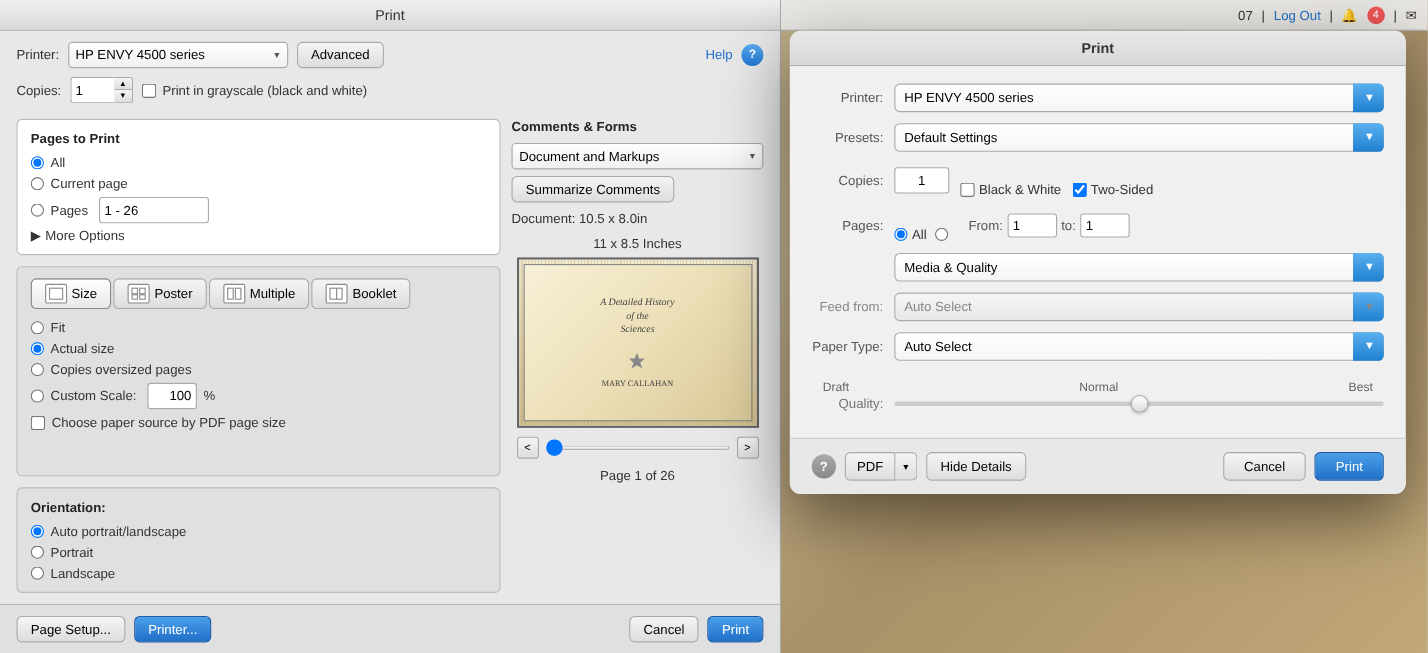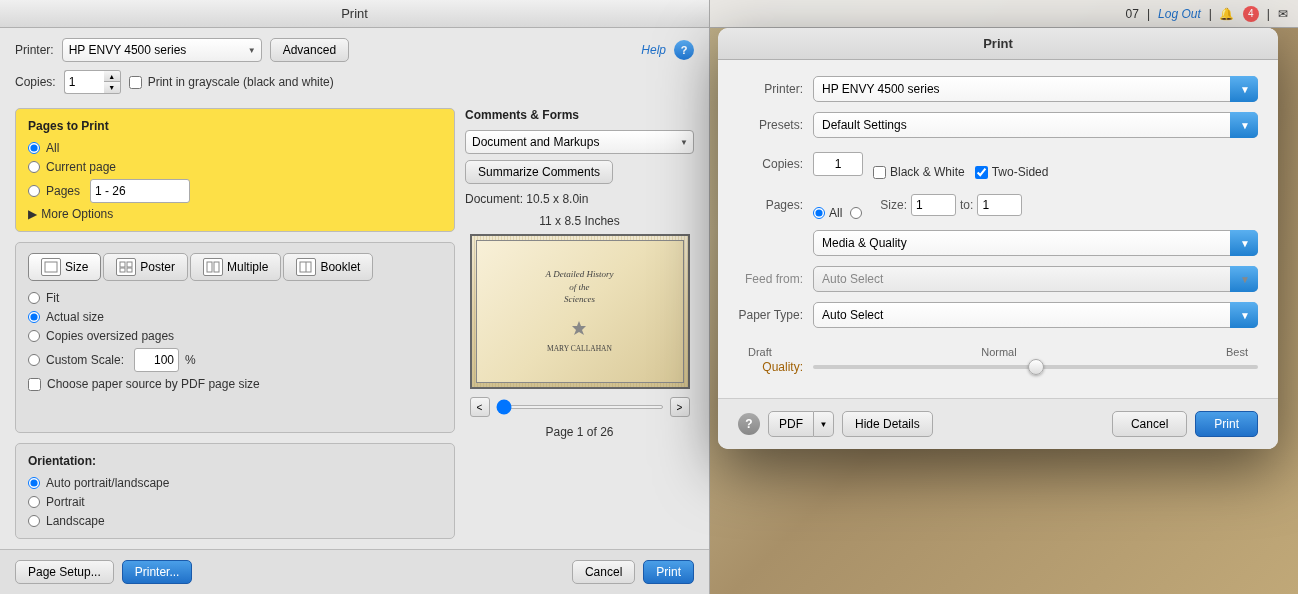--- a/index.html
+++ b/index.html
@@ -154,21 +154,20 @@
       font-size: 11px;
       font-weight: bold;
       cursor: pointer;
       border: none;
     }
 
     .help-link {
       color: #2070c8;
       text-decoration: none;
       font-size: 12px;
-      font-style: italic;
     }
 
     .copies-spinner {
       display: flex;
       align-items: center;
     }
     .copies-spinner input {
       width: 40px;
       border-radius: 3px 0 0 3px;
     }
@@ -215,21 +214,21 @@
     }
 
     .right-col {
       flex: 1;
       display: flex;
       flex-direction: column;
       align-items: center;
     }
 
     .section-box {
-      background: #fde047;
+      background: #ffffff;
       border: 1px solid #bbb;
       border-radius: 5px;
       padding: 10px 12px;
     }
 
     .section-title {
       font-size: 12px;
       font-weight: 600;
       color: #222;
       margin-bottom: 8px;
@@ -576,21 +575,21 @@
     .quality-row {
       display: flex;
       align-items: center;
       gap: 10px;
     }
 
     .quality-label-left {
       width: 65px;
       text-align: right;
       font-size: 12px;
-      color: #a16207;
+      color: #737373;
     }
 
     .quality-slider {
       flex: 1;
       position: relative;
     }
 
     .quality-track {
       height: 4px;
       background: #ccc;
@@ -976,21 +975,21 @@
       <span class="right-label">Pages:</span>
       <div class="pages-options">
         <label class="checkbox-label">
           <input type="radio" name="right-pages" checked="" style="">
           <span>All</span>
         </label>
         <label class="checkbox-label">
           <input type="radio" name="right-pages" style="">
         </label>
         <div class="from-to-inputs">
-          <span>Size:</span>
+          <span>From:</span>
           <input type="text" value="1" style="">
           <span>to:</span>
           <input type="text" value="1" style="">
         </div>
       </div>
     </div>
 
     <div class="right-row">
       <span class="right-label"></span>
       <div class="mac-select-wrapper">

